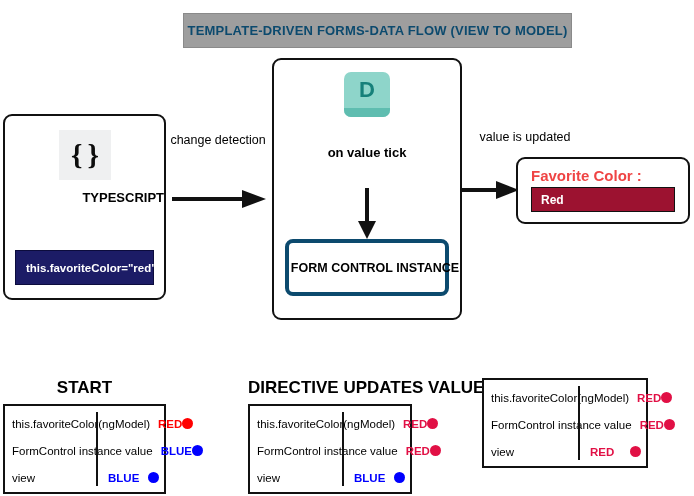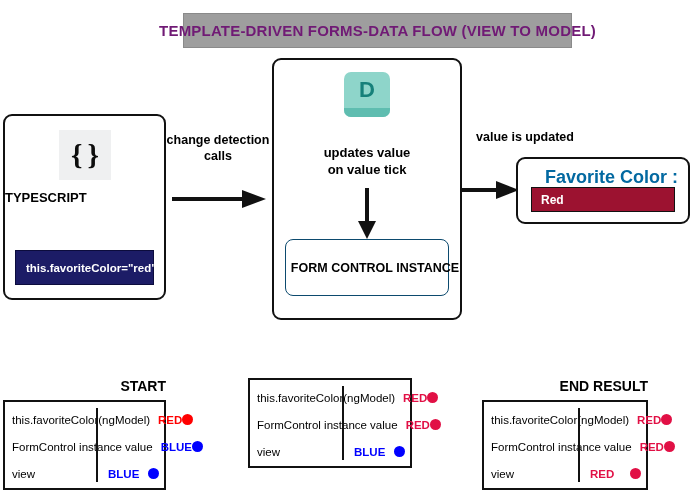--- a/index.html
+++ b/index.html
@@ -23,22 +23,22 @@
     top: 13px;
     width: 387px;
     height: 33px;
     background: #9e9e9e;
     border: 1px solid #8a8a8a;
     display: flex;
     align-items: center;
     justify-content: center;
   }
   #title-bar .title-text {
-    color: #701a75;
-    font-size: 15px;
+    color: #0c4a6e;
+    font-size: 13px;
     font-weight: bold;
     letter-spacing: 0.2px;
     white-space: nowrap;
   }
 
   
   .card {
     position: absolute;
     background: #ffffff;
     border: 2px solid #111111;
@@ -68,21 +68,21 @@
     font-size: 29px;
     font-weight: bold;
     color: #0d0d0d;
     letter-spacing: -1px;
   }
   #ts-label {
     position: absolute;
     left: 0;
     right: 0;
     top: 74px;
-    text-align: left;
+    text-align: right;
     font-size: 13px;
     font-weight: bold;
     line-height: 16px;
     color: #000;
   }
   #ts-code-bar {
     position: absolute;
     left: 10px;
     right: 10px;
     bottom: 13px;
@@ -159,21 +159,21 @@
     left: 50%;
     top: 128px;
     transform: translateX(-50%);
   }
   #form-control-instance {
     position: absolute;
     left: 11px;
     right: 11px;
     bottom: 22px;
     height: 57px;
-    border: 1px solid #0c4a6e;
+    border: 4px solid #0c4a6e;
     border-radius: 8px;
     background: #fff;
     display: flex;
     align-items: center;
     justify-content: center;
     box-sizing: border-box;
     padding-left: 16px;
   }
   #form-control-instance .fci-text {
     font-size: 12.5px;
@@ -184,25 +184,25 @@
 
   
   #favorite-color-card {
     left: 516px;
     top: 157px;
     width: 174px;
     height: 67px;
   }
   #favorite-color-label {
     position: absolute;
-    left: 27px;
+    left: 13px;
     top: 8px;
-    font-size: 18px;
-    font-weight: bold;
-    color: #0369a1;
+    font-size: 15px;
+    font-weight: bold;
+    color: #ef4444;
   }
   #favorite-color-input {
     position: absolute;
     left: 13px;
     right: 13px;
     bottom: 10px;
     height: 25px;
     background: #9c1230;
     border: 1px solid #111;
     display: flex;
@@ -214,35 +214,35 @@
     color: #ffffff;
     font-size: 12px;
     font-weight: bold;
   }
 
   
   .flow-label {
     position: absolute;
     text-align: center;
     font-size: 12.5px;
-    font-weight: bold;
+    font-weight: normal;
     line-height: 16px;
     color: #000;
     white-space: nowrap;
   }
   #label-change-detection { left: 164px; top: 132px; width: 108px; }
   #label-view-updated     { left: 466px; top: 129px; width: 118px; }
 
   .h-arrow { position: absolute; }
 
   
   .table-block { position: absolute; top: 378px; }
   .table-caption {
-    text-align: right;
-    font-size: 14px;
+    text-align: center;
+    font-size: 17px;
     font-weight: bold;
     color: #000;
     margin-bottom: 6px;
     white-space: nowrap;
   }
   .state-table {
     border: 2px solid #111111;
     background: #fff;
     box-sizing: border-box;
     width: 100%;
@@ -309,34 +309,32 @@
   <div id="ts-label">
     <div>TYPESCRIPT</div>
   </div>
   <div id="ts-code-bar">
     <span class="code-text">this.favoriteColor="red"</span>
   </div>
 </div>
 
 <div id="label-change-detection" class="flow-label">
   <div>change detection</div>
-  <div>calls</div>
 </div>
 <svg class="h-arrow" style="left:172px; top:188px;" width="96" height="22" viewBox="0 0 96 22">
   <line x1="0" y1="11" x2="74" y2="11" stroke="#111" stroke-width="4"></line>
   <polygon points="70,2 94,11 70,20" fill="#111"></polygon>
 </svg>
 
 <div id="ngmodel-box" class="card">
   <div id="d-icon">
     <div class="d-letter">D</div>
     <div class="d-band"></div>
   </div>
   <div id="ngmodel-desc">
-    <div>updates value</div>
     <div>on value tick</div>
   </div>
   <svg id="down-arrow" width="22" height="52" viewBox="0 0 22 52">
     <line x1="11" y1="0" x2="11" y2="36" stroke="#111" stroke-width="4"></line>
     <polygon points="2,33 11,51 20,33" fill="#111"></polygon>
   </svg>
   <div id="form-control-instance">
     <span class="fci-text">FORM CONTROL INSTANCE</span>
   </div>
 </div>
@@ -376,20 +374,21 @@
       <span class="row-name">view</span>
       <span class="row-value" style="color: rgb(0, 0, 255);">BLUE</span>
       <span class="row-dot">
           <i style="background: rgb(0, 0, 255);"></i>
         </span>
     </div>
   </div>
 </div>
 
 <div id="table-directive" class="table-block">
+  <div class="table-caption">DIRECTIVE UPDATES VALUE</div>
   <div class="state-table">
     <div class="col-divider"></div>
     <div class="state-row">
       <span class="row-name">this.favoriteColor(ngModel)</span>
       <span class="row-value" style="color: rgb(225, 16, 69);">RED</span>
       <span class="row-dot">
           <i style="background: rgb(225, 16, 69);"></i>
         </span>
     </div>
     <div class="state-row">
@@ -403,21 +402,20 @@
       <span class="row-name">view</span>
       <span class="row-value" style="color: rgb(0, 0, 255);">BLUE</span>
       <span class="row-dot">
           <i style="background: rgb(0, 0, 255);"></i>
         </span>
     </div>
   </div>
 </div>
 
 <div id="table-end" class="table-block">
-  <div class="table-caption">END RESULT</div>
   <div class="state-table">
     <div class="col-divider"></div>
     <div class="state-row">
       <span class="row-name">this.favoriteColor(ngModel)</span>
       <span class="row-value" style="color: rgb(225, 16, 69);">RED</span>
       <span class="row-dot">
           <i style="background: rgb(225, 16, 69);"></i>
         </span>
     </div>
     <div class="state-row">

